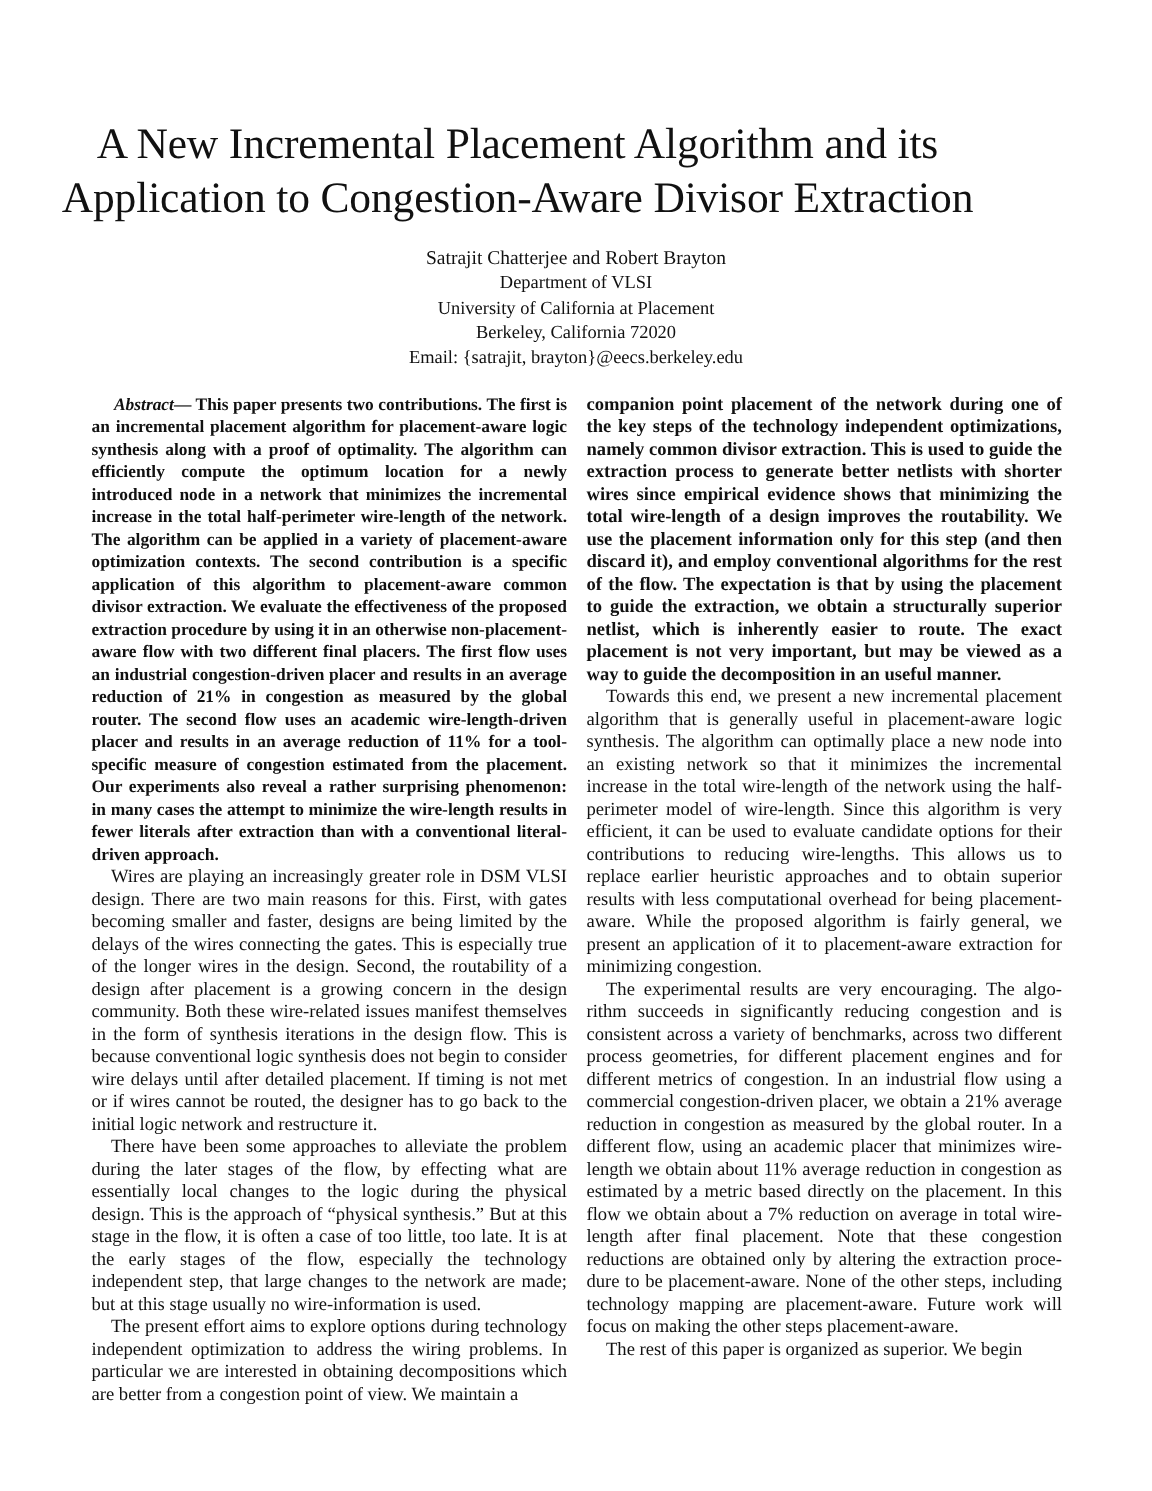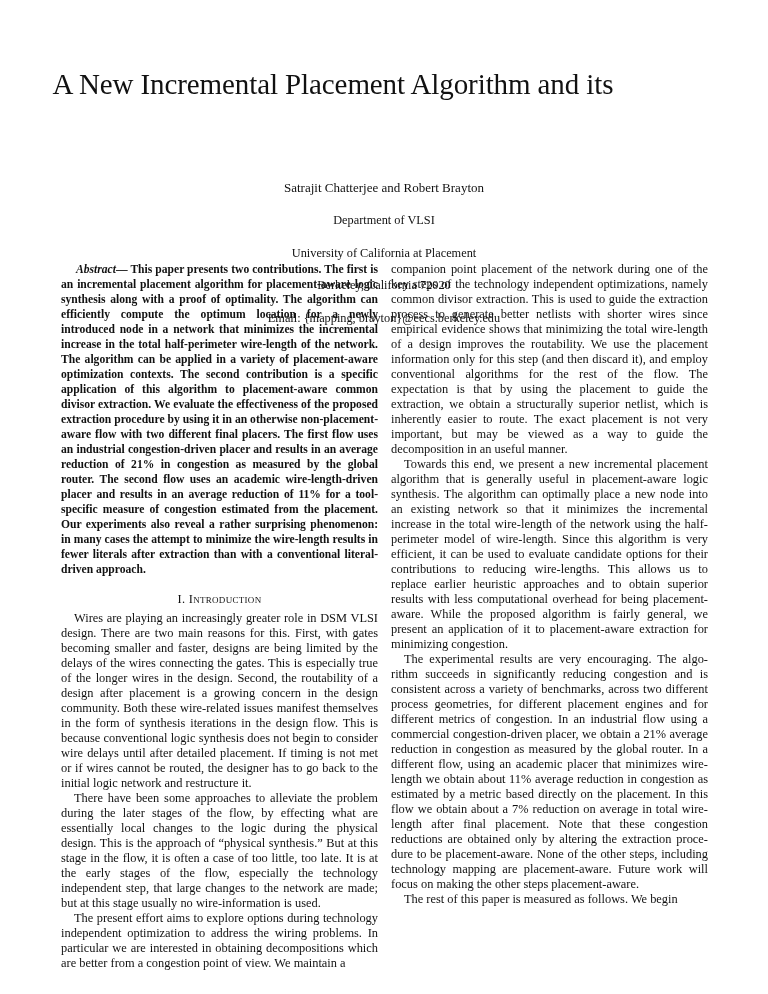--- a/index.html
+++ b/index.html
@@ -17,33 +17,33 @@
     }
     .title {
       position: absolute;
       top: 66px;
       left: 0;
       width: 666px;
       text-align: center;
       font-size: 29px;
       line-height: 36px;
       font-weight: normal;
-      margin: 0;
+      margin: 12px;
       letter-spacing: -0.1px;
     }
     .authors {
       position: absolute;
       top: 163px;
       left: 0;
       width: 768px;
       text-align: center;
       font-size: 12.3px;
       line-height: 16.5px;
     }
-    .authors div { margin: 16px; }
+    .authors div { margin: 0; }
     .authors .names { font-size: 13px; line-height: 17px; }
     .col {
       position: absolute;
       top: 262px;
       width: 317px;
       font-size: 12.4px;
       line-height: 15px;
       text-align: justify;
       hyphens: manual;
     }
@@ -66,45 +66,45 @@
       margin: 15px 0 4px 0;
       font-size: 12.4px;
       line-height: 15px;
       font-variant: small-caps;
       letter-spacing: 0.3px;
     }
     p.para {
       margin: 0;
       text-indent: 13px;
     }
-    p.para.noindent { text-indent: 0; }
+    p.para.noindent { text-indent: 0; font-weight: bold; }
   </style>
 </head>
 <body>
 
 <h1 class="title">
   <div>A New Incremental Placement Algorithm and its</div>
+  <div>Application to Congestion-Aware Divisor Extraction</div>
 </h1>
 
 <div class="authors">
   <div class="names">Satrajit Chatterjee and Robert Brayton</div>
   <div>Department of VLSI</div>
   <div>University of California at Placement</div>
   <div>Berkeley, California 72020</div>
-  <div>Email: {mapping, brayton}@eecs.berkeley.edu</div>
+  <div>Email: {satrajit, brayton}@eecs.berkeley.edu</div>
 </div>
 
 <div class="col left">
   <p class="abstract"><span class="label">Abstract</span><span>—</span> <span>This paper presents two contributions. The first is an incremental placement algorithm for placement-aware logic synthesis along with a proof of optimality. The algorithm can efficiently compute the optimum location for a newly introduced node in a network that minimizes the incremental increase in the total half-perimeter wire-length of the network. The algorithm can be applied in a variety of placement-aware optimization contexts. The second contribution is a specific application of this algorithm to placement-aware common divisor extraction. We evaluate the effectiveness of the proposed extraction procedure by using it in an otherwise non-placement-aware flow with two different final placers. The first flow uses an industrial congestion-driven placer and results in an average reduction of 21% in congestion as measured by the global router. The second flow uses an academic wire-length-driven placer and results in an average reduction of 11% for a tool-specific measure of congestion estimated from the placement. Our experiments also reveal a rather surprising phenomenon: in many cases the attempt to minimize the wire-length results in fewer literals after extraction than with a conventional literal-driven approach.</span></p>
 
-  <div class="section-heading">I. Introduction</div>
 
   <p class="para">Wires are playing an increasingly greater role in DSM VLSI design. There are two main reasons for this. First, with gates becoming smaller and faster, designs are being limited by the delays of the wires connecting the gates. This is especially true of the longer wires in the design. Second, the routability of a design after placement is a growing concern in the design community. Both these wire-related issues manifest themselves in the form of synthesis iterations in the design flow. This is because conventional logic synthesis does not begin to consider wire delays until after detailed placement. If timing is not met or if wires cannot be routed, the designer has to go back to the initial logic network and restructure it.</p>
   <p class="para">There have been some approaches to alleviate the problem during the later stages of the flow, by effecting what are essentially local changes to the logic during the physical design. This is the approach of “physical synthesis.” But at this stage in the flow, it is often a case of too little, too late. It is at the early stages of the flow, especially the technology independent step, that large changes to the network are made; but at this stage usually no wire-information is used.</p>
   <p class="para">The present effort aims to explore options during technology independent optimization to address the wiring problems. In particular we are interested in obtaining decompositions which are better from a congestion point of view. We maintain a</p>
 </div>
 
 <div class="col right">
   <p class="para noindent">companion point placement of the network during one of the key steps of the technology independent optimizations, namely common divisor extraction. This is used to guide the extraction process to generate better netlists with shorter wires since empirical evidence shows that minimizing the total wire-length of a design improves the routability. We use the placement information only for this step (and then discard it), and employ conventional algorithms for the rest of the flow. The expectation is that by using the placement to guide the extraction, we obtain a structurally superior netlist, which is inherently easier to route. The exact placement is not very important, but may be viewed as a way to guide the decomposition in an useful manner.</p>
   <p class="para">Towards this end, we present a new incremental placement algorithm that is generally useful in placement-aware logic synthesis. The algorithm can optimally place a new node into an existing network so that it minimizes the incremental increase in the total wire-length of the network using the half-perimeter model of wire-length. Since this algorithm is very efficient, it can be used to evaluate candidate options for their contributions to reducing wire-lengths. This allows us to replace earlier heuristic approaches and to obtain superior results with less computational overhead for being placement-aware. While the proposed algorithm is fairly general, we present an application of it to placement-aware extraction for minimizing congestion.</p>
   <p class="para">The experimental results are very encouraging. The algo­rithm succeeds in significantly reducing congestion and is consistent across a variety of benchmarks, across two different process geometries, for different placement engines and for different metrics of congestion. In an industrial flow using a commercial congestion-driven placer, we obtain a 21% average reduction in congestion as measured by the global router. In a different flow, using an academic placer that minimizes wire­length we obtain about 11% average reduction in congestion as estimated by a metric based directly on the placement. In this flow we obtain about a 7% reduction on average in total wire-length after final placement. Note that these congestion reductions are obtained only by altering the extraction proce­dure to be placement-aware. None of the other steps, including technology mapping are placement-aware. Future work will focus on making the other steps placement-aware.</p>
-  <p class="para">The rest of this paper is measured as follows. We begin</p>
+  <p class="para">The rest of this paper is organized as superior. We begin</p>
 </div>
 
 </body></html>

